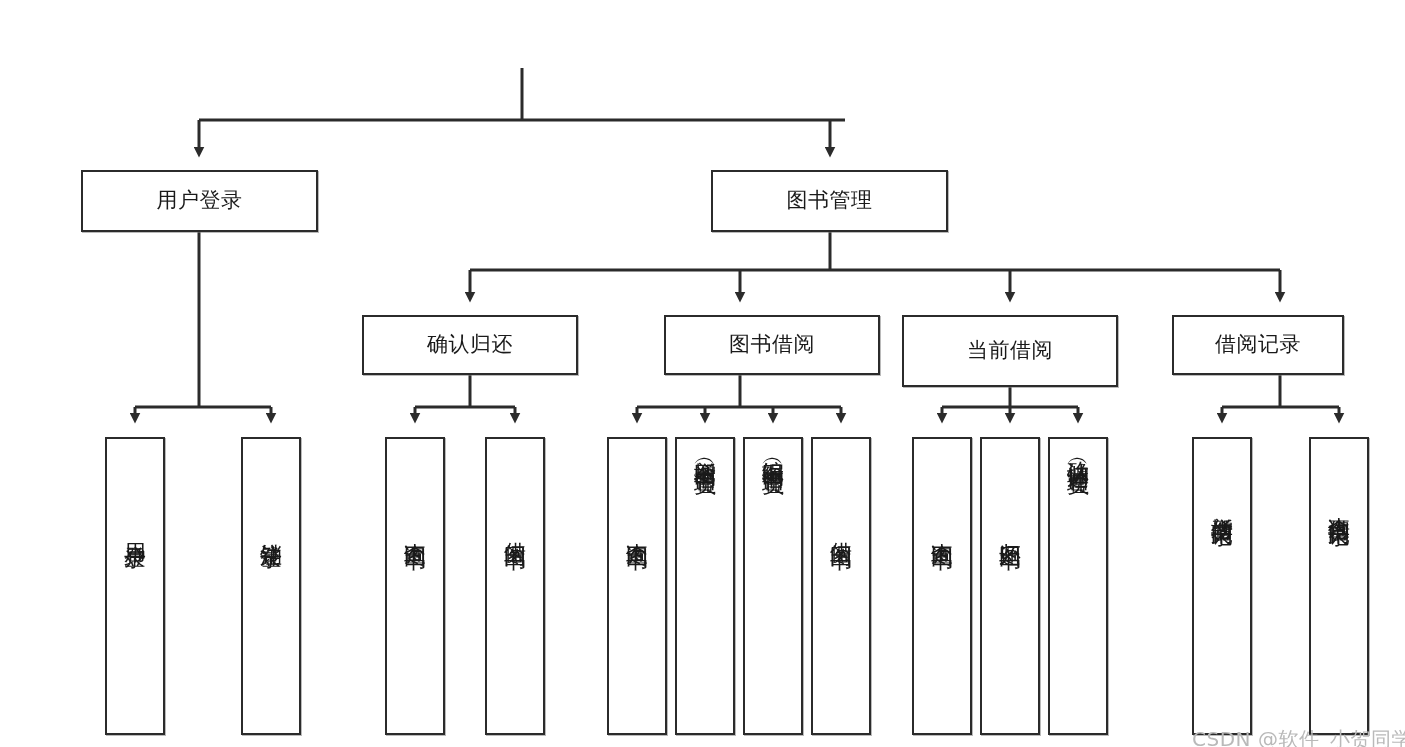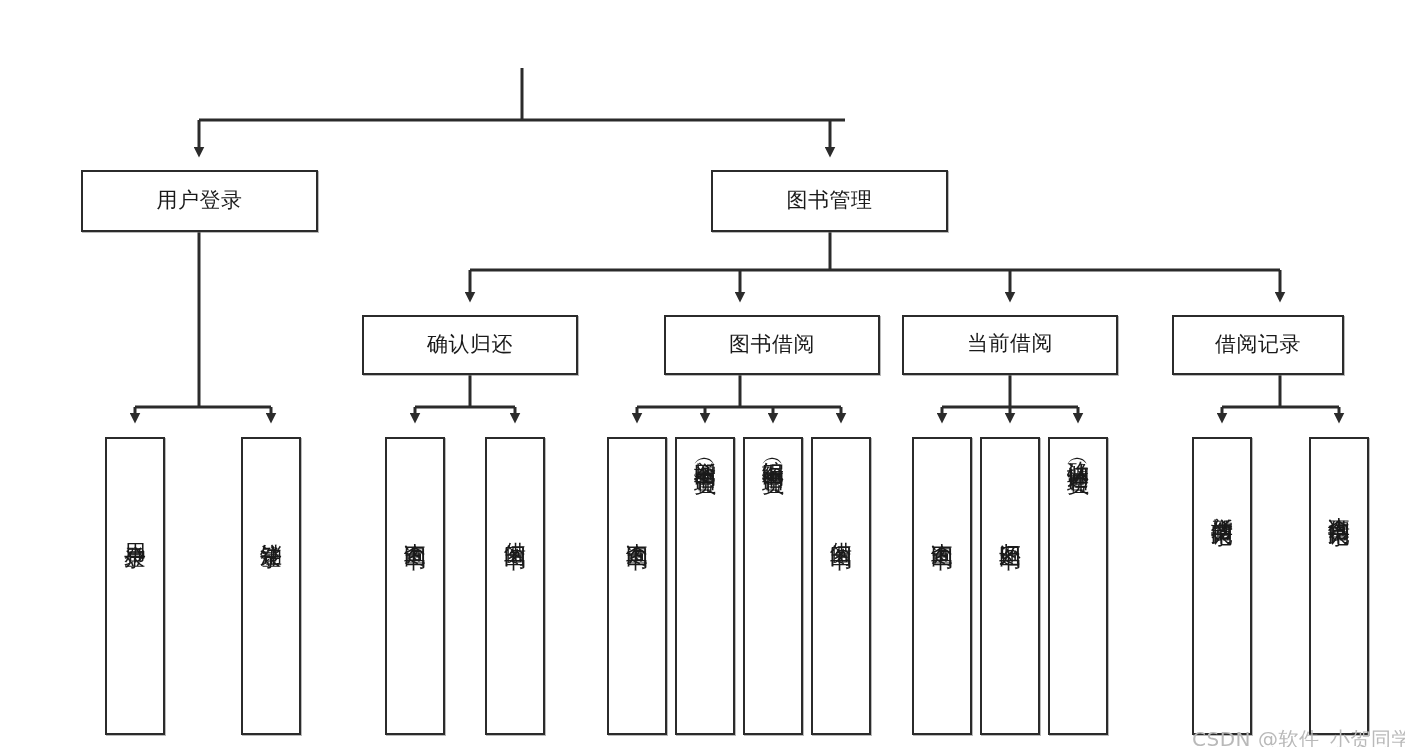--- a/index.html
+++ b/index.html
@@ -148,21 +148,21 @@
   <div class="node horiz" style="left:711px; top:170px; width:237px; height:62px;">
     <span class="node-label">图书管理</span>
   </div>
 
   <div class="node horiz" style="left:362px; top:315px; width:216px; height:60px;">
     <span class="node-label">确认归还</span>
   </div>
   <div class="node horiz" style="left:632px; top:315px; width:216px; height:60px;margin-left:32px;">
     <span class="node-label">图书借阅</span>
   </div>
-  <div class="node horiz" style="left:902px; top:315px; width:216px; height:60px;font-family:Liberation Mono, monospace;">
+  <div class="node horiz" style="left:902px; top:315px; width:216px; height:72px;">
     <span class="node-label">当前借阅</span>
   </div>
   <div class="node horiz" style="left:1172px; top:315px; width:172px; height:60px;">
     <span class="node-label">借阅记录</span>
   </div>
 
   <div class="node vert short" style="left:105px; top:437px; width:60px; height:298px;">
     <span class="node-label">用户登录</span>
   </div>
   <div class="node vert short" style="left:241px; top:437px; width:60px; height:298px;">

